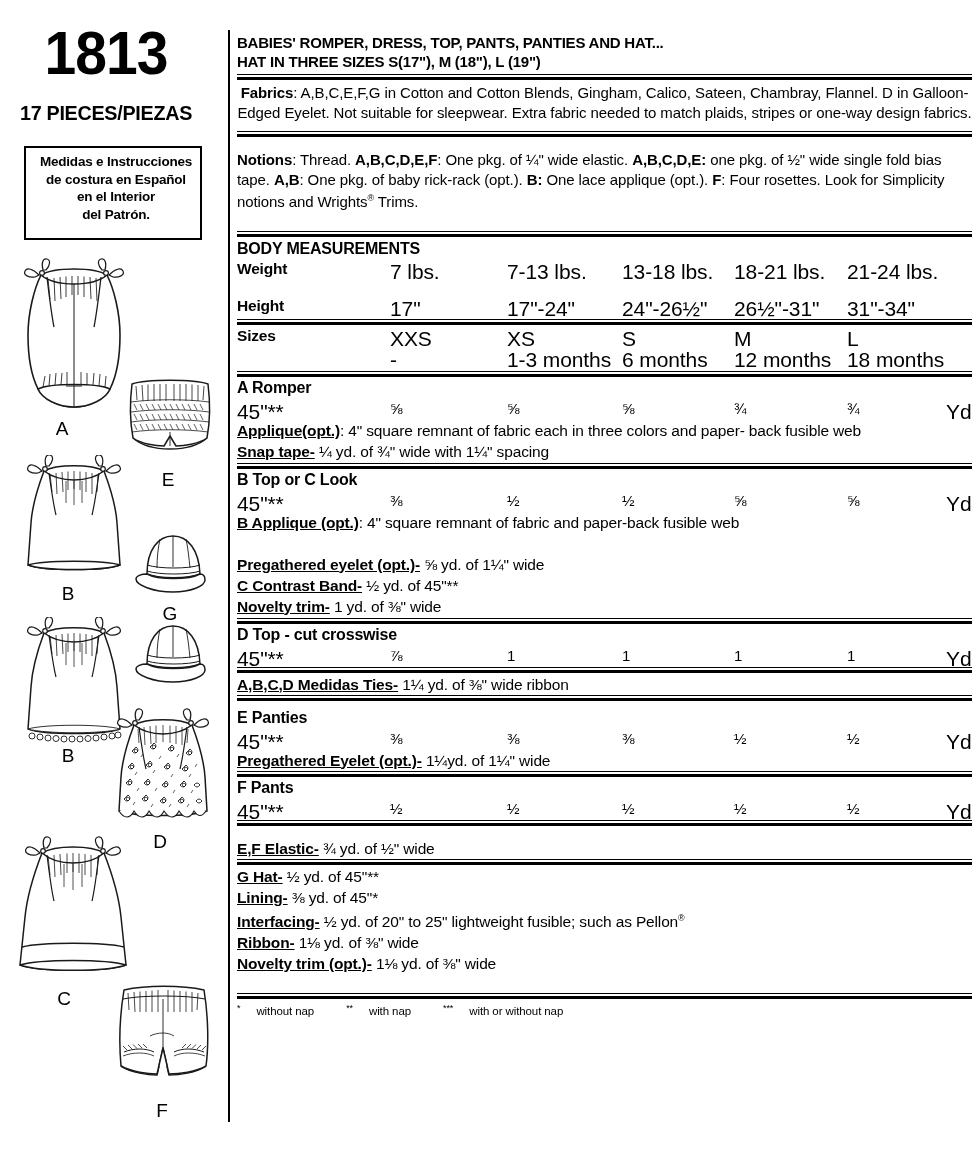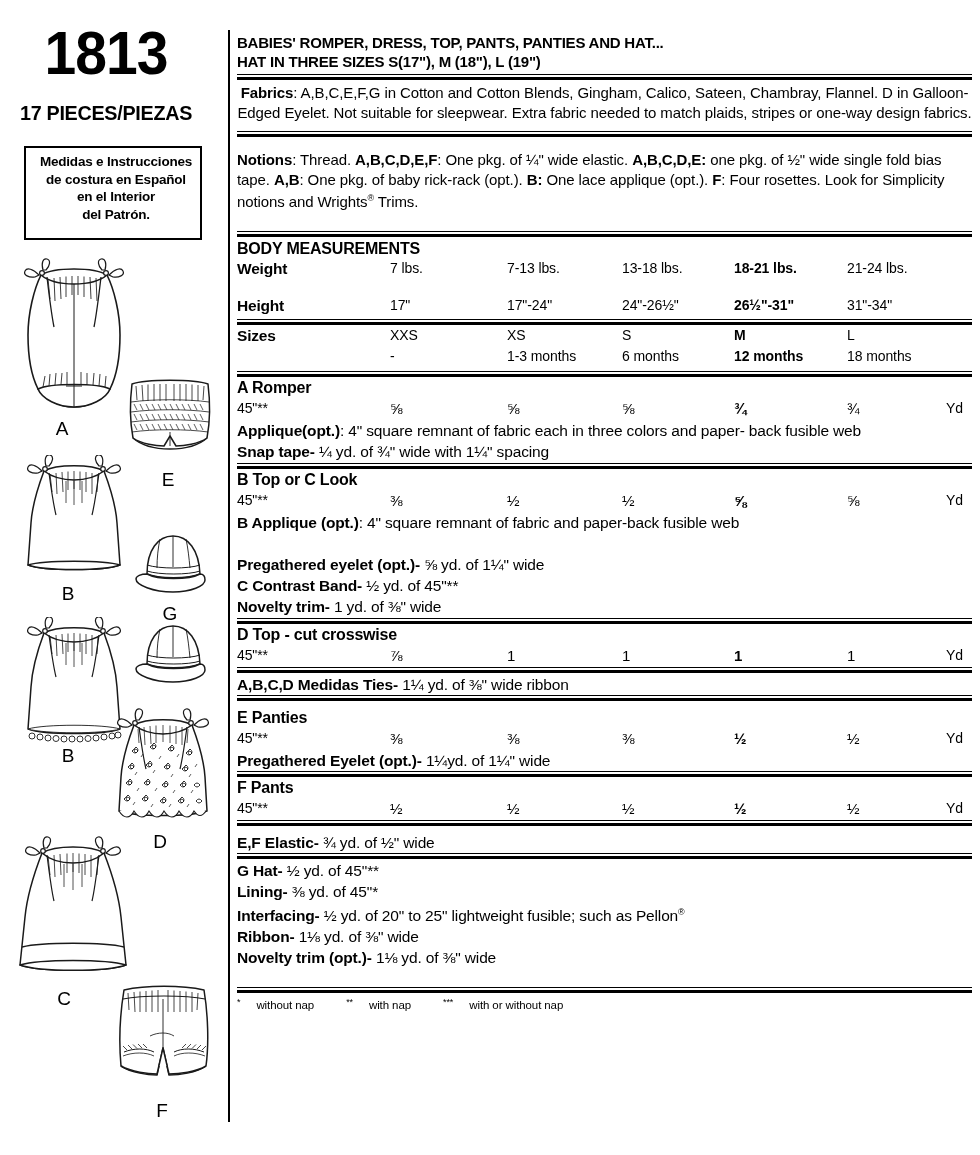--- a/index.html
+++ b/index.html
@@ -53,37 +53,37 @@
   .rule{height:2px;background:#000;width:735px;}
   .rule.dbl{height:3px;background:#000;position:relative;}
   .rule.dbl:after{content:"";position:absolute;left:0;right:0;top:-3px;height:1px;background:#000;}
 
   .para{font-size:15px;line-height:19.5px;letter-spacing:-.1px;}
   .para b{font-weight:bold;}
   .sup{font-size:9px;vertical-align:super;}
 
   .secthead{font-size:16px;font-weight:bold;letter-spacing:-.2px;line-height:20px;}
   .lbl{font-size:15.5px;font-weight:bold;letter-spacing:-.2px;}
-  .val{font-size:14px;letter-spacing:-.1px;}
+  .val{font-size:21px;letter-spacing:-.1px;}
 
   
   .grid{position:relative;height:20px;}
   .grid > span{position:absolute;top:0;white-space:nowrap;}
   .c0{left:0;}
   .c1{left:153px;}
   .c2{left:270px;}
   .c3{left:385px;}
-  .c4{left:497px;font-weight:bold;}
+  .c4{left:497px;}
   .c5{left:610px;}
   .cyd{left:709px;}
 
   .frac{font-size:15px;}
 
   .line-item{font-size:15.5px;line-height:21px;letter-spacing:-.15px;}
-  .line-item b{font-weight:bold;font-size:15.5px;}
+  .line-item b{font-weight:bold;font-size:15.5px;text-decoration:underline;}
 
   .footnote{font-size:11.5px;letter-spacing:-.1px;}
   .footnote span{margin-right:16px;}
   .fnsup{font-size:9px;vertical-align:super;}
 </style>
 </head>
 <body>
 
 <div class="page">
 
@@ -489,21 +489,21 @@
       <span class="c1 frac">½</span>
       <span class="c2 frac">½</span>
       <span class="c3 frac">½</span>
       <span class="c4 frac">½</span>
       <span class="c5 frac">½</span>
       <span class="cyd val">Yd</span>
     </div>
 
     <div class="rule dbl" style="margin-top:3px;"></div>
 
-    <div class="line-item" style="margin-top:6px;">
+    <div class="line-item" style="margin-top:12px;">
       <b>E,F Elastic-</b><span> ¾ yd. of ½" wide</span>
     </div>
 
     <div class="rule dbl" style="margin-top:3px;"></div>
 
     <div class="line-item" style="margin-top:1px;">
       <b>G Hat-</b><span> ½ yd. of 45"**</span>
     </div>
     <div class="line-item">
       <b>Lining-</b><span> ⅜ yd. of 45"*</span>

